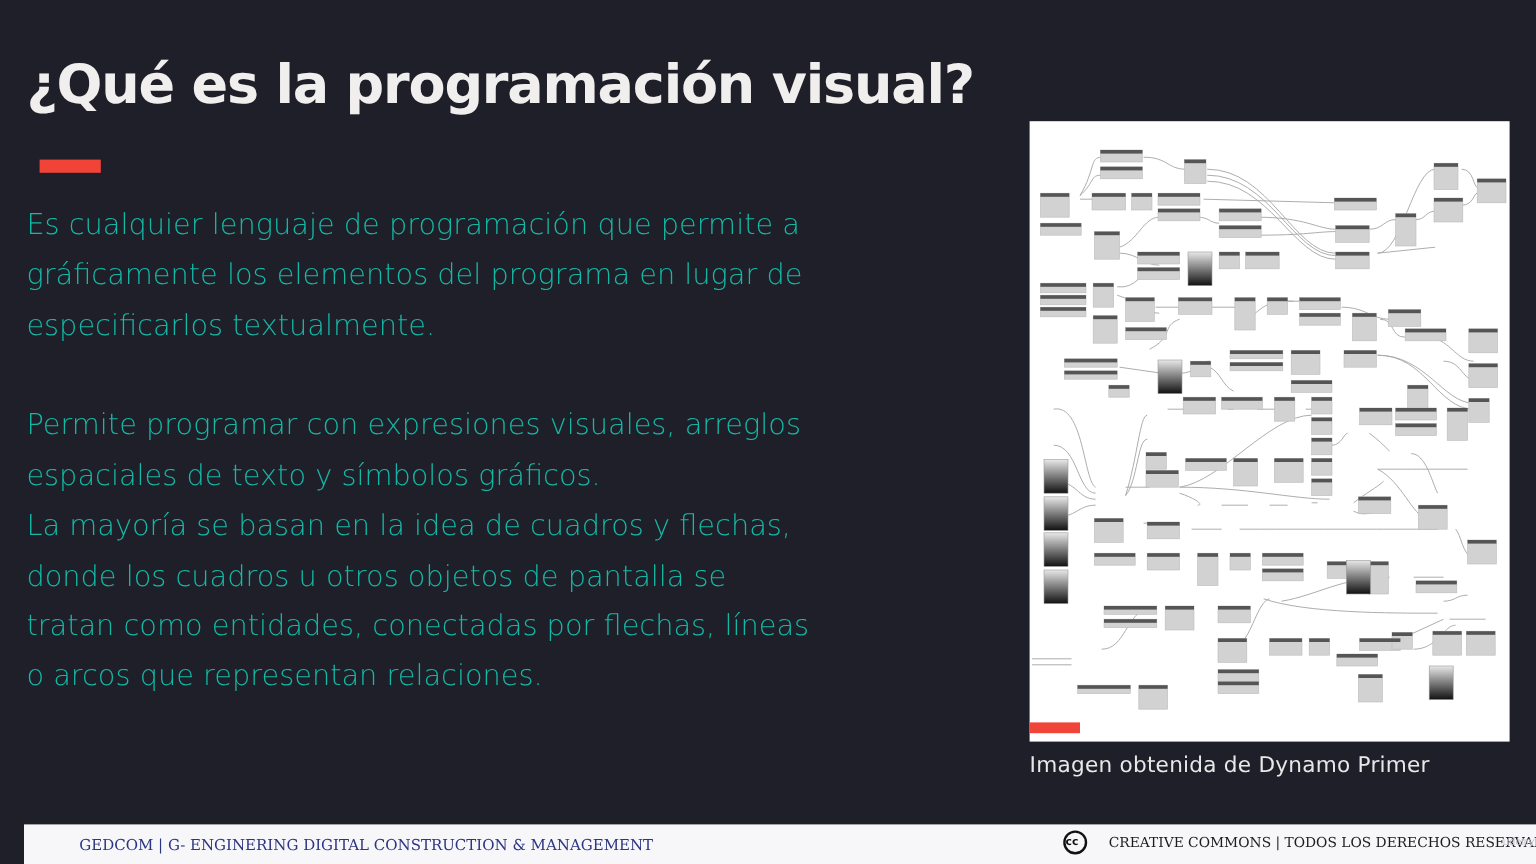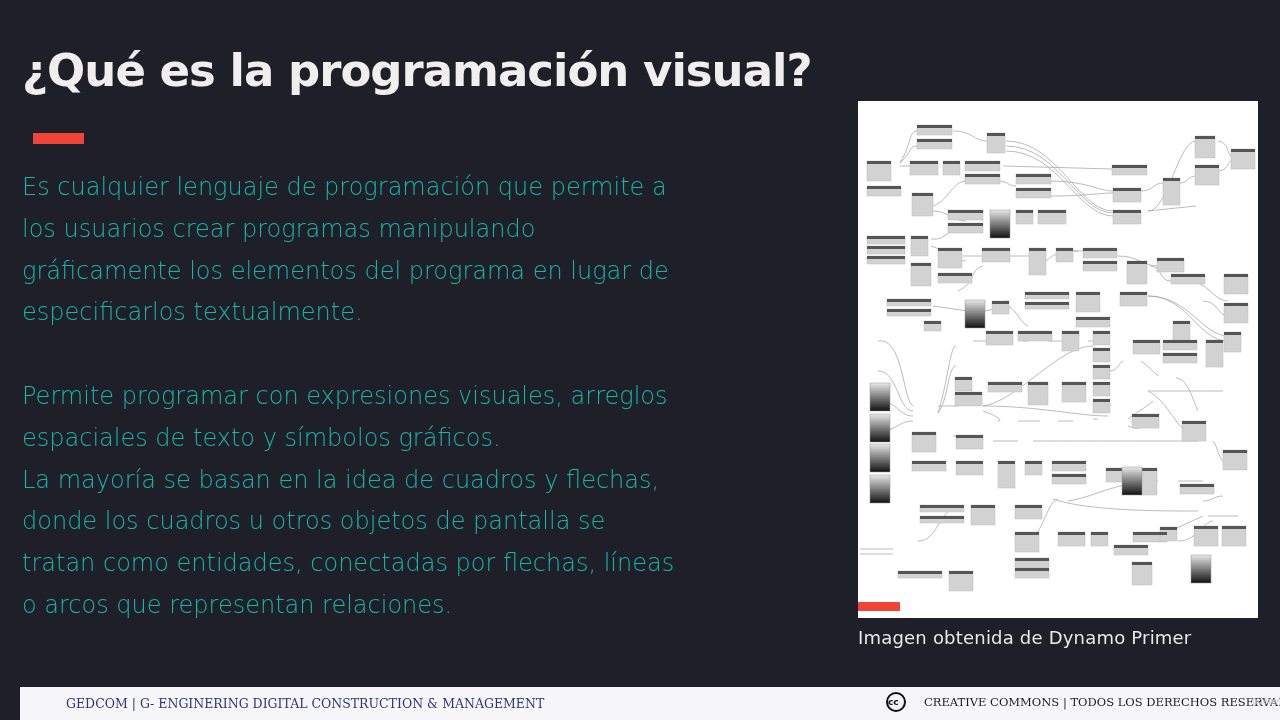--- a/index.html
+++ b/index.html
@@ -56,21 +56,20 @@
 </head>
 <body>
 
 <div class="slide">
   <div class="title">¿Qué es la programación visual?</div>
   <div class="accent-bar"></div>
 
   <div class="body-text">
     <div class="para">
       <div>Es cualquier lenguaje de programación que permite a</div>
-      <div>los usuarios crear programas manipulando</div>
       <div>gráficamente los elementos del programa en lugar de</div>
       <div>especificarlos textualmente.</div>
     </div>
     <div class="para-gap"></div>
     <div class="para">
       <div>Permite programar con expresiones visuales, arreglos</div>
       <div>espaciales de texto y símbolos gráficos.</div>
       <div>La mayoría se basan en la idea de cuadros y flechas,</div>
       <div>donde los cuadros u otros objetos de pantalla se</div>
       <div>tratan como entidades, conectadas por flechas, líneas</div>

